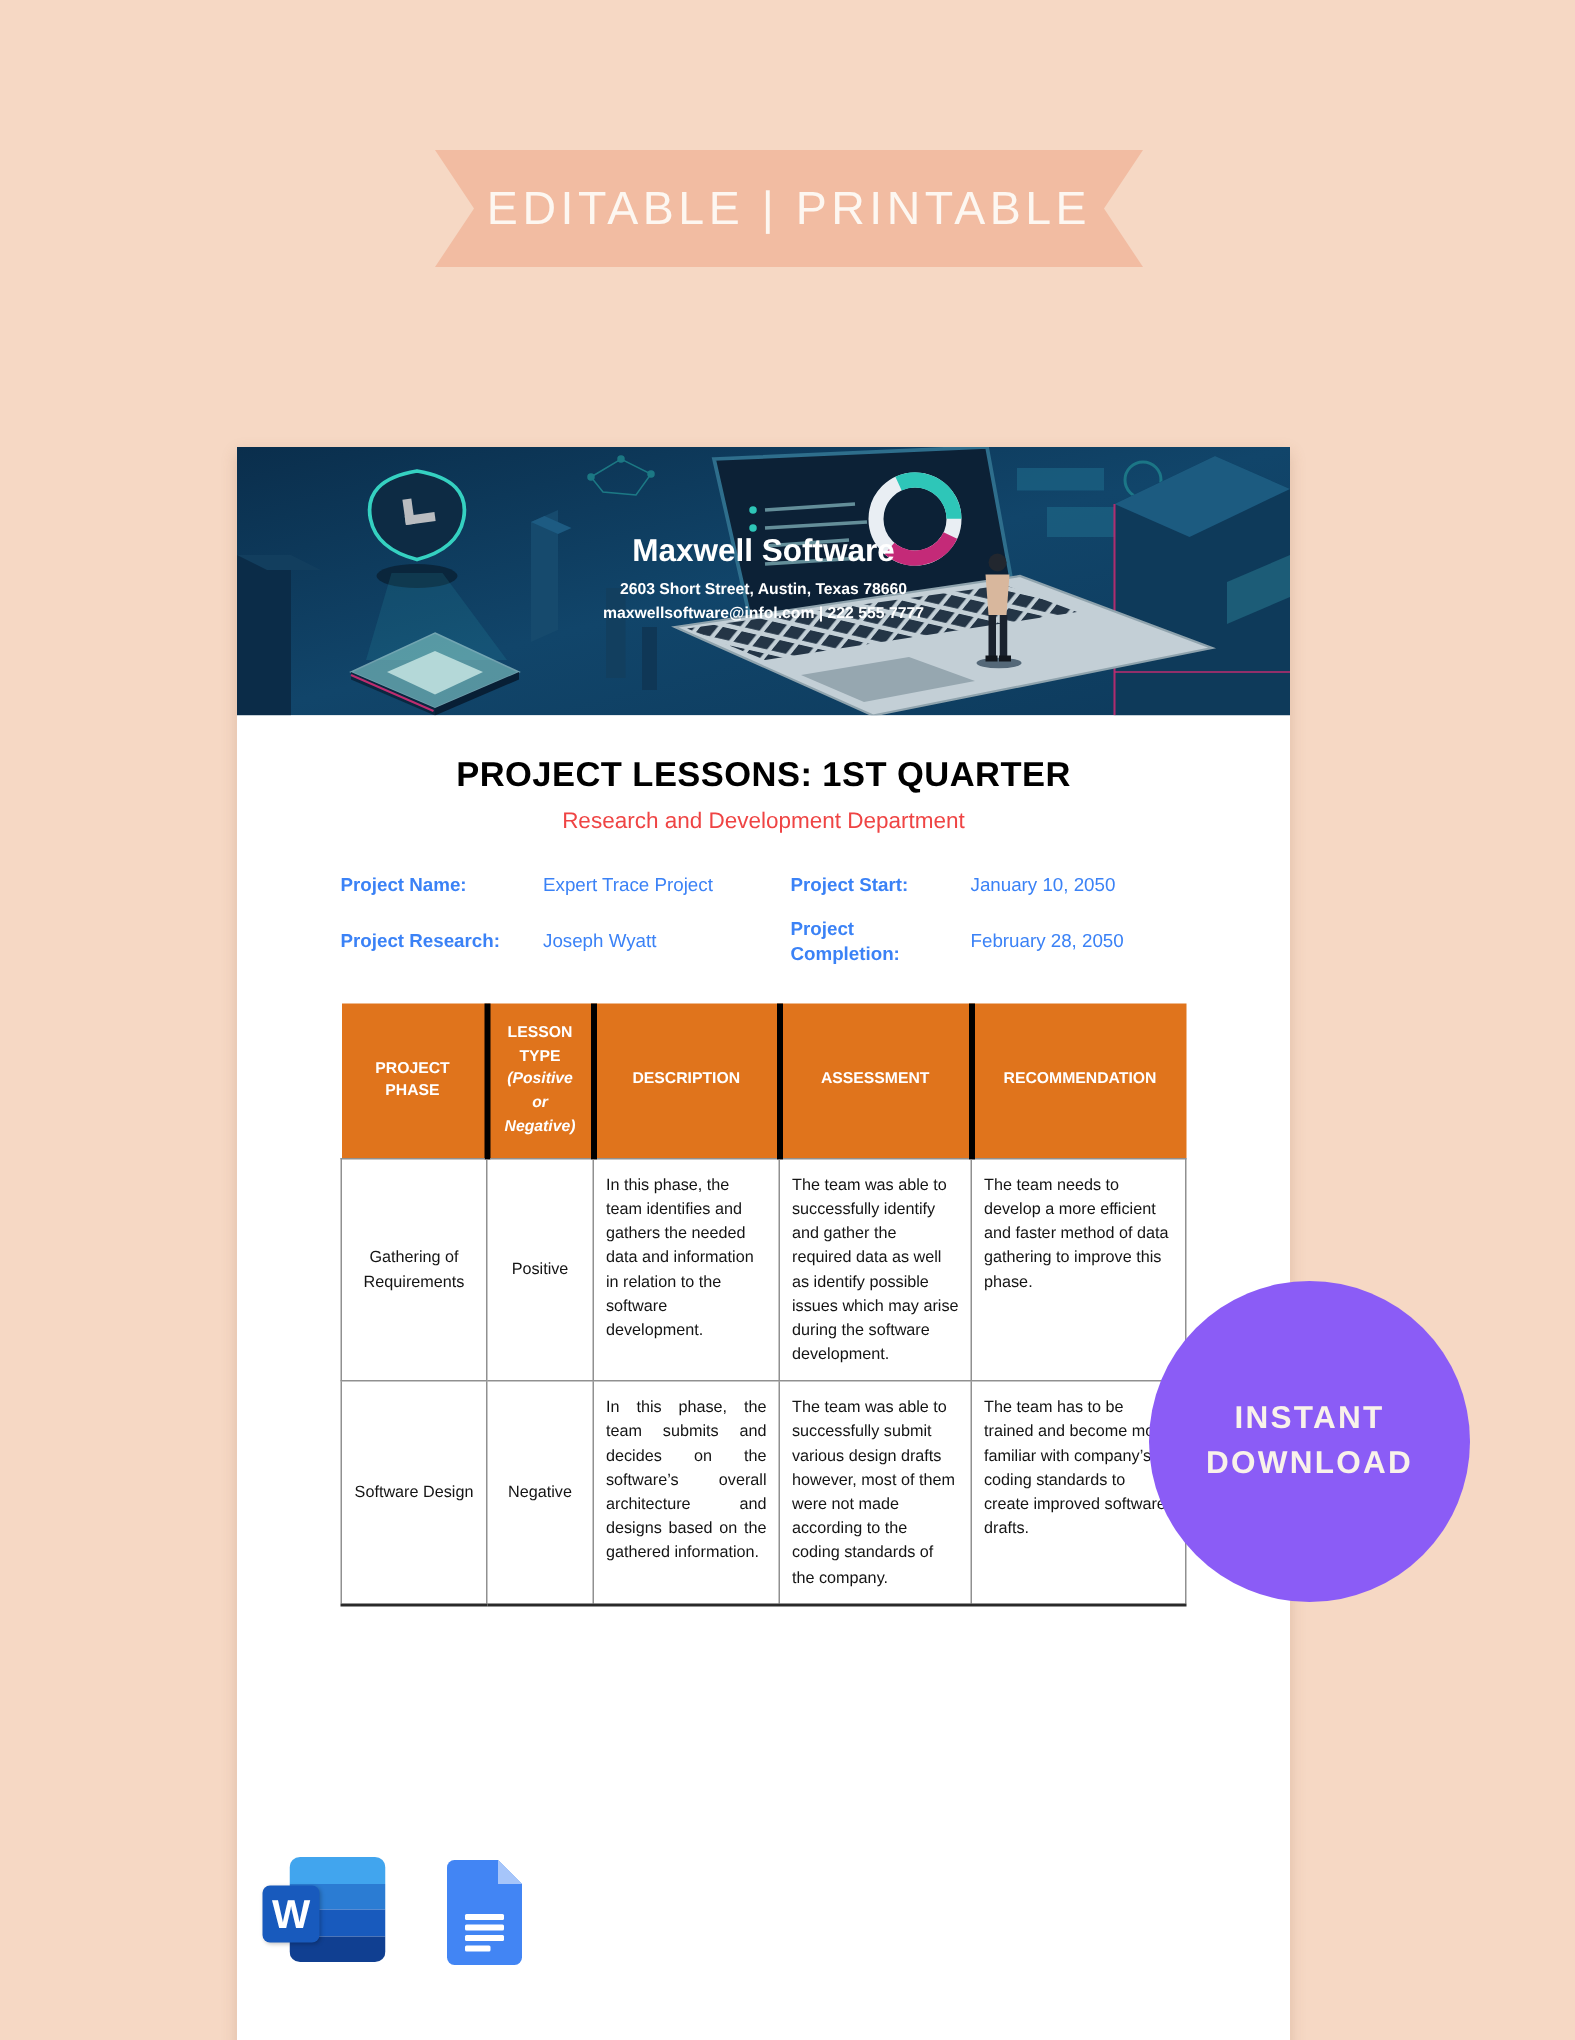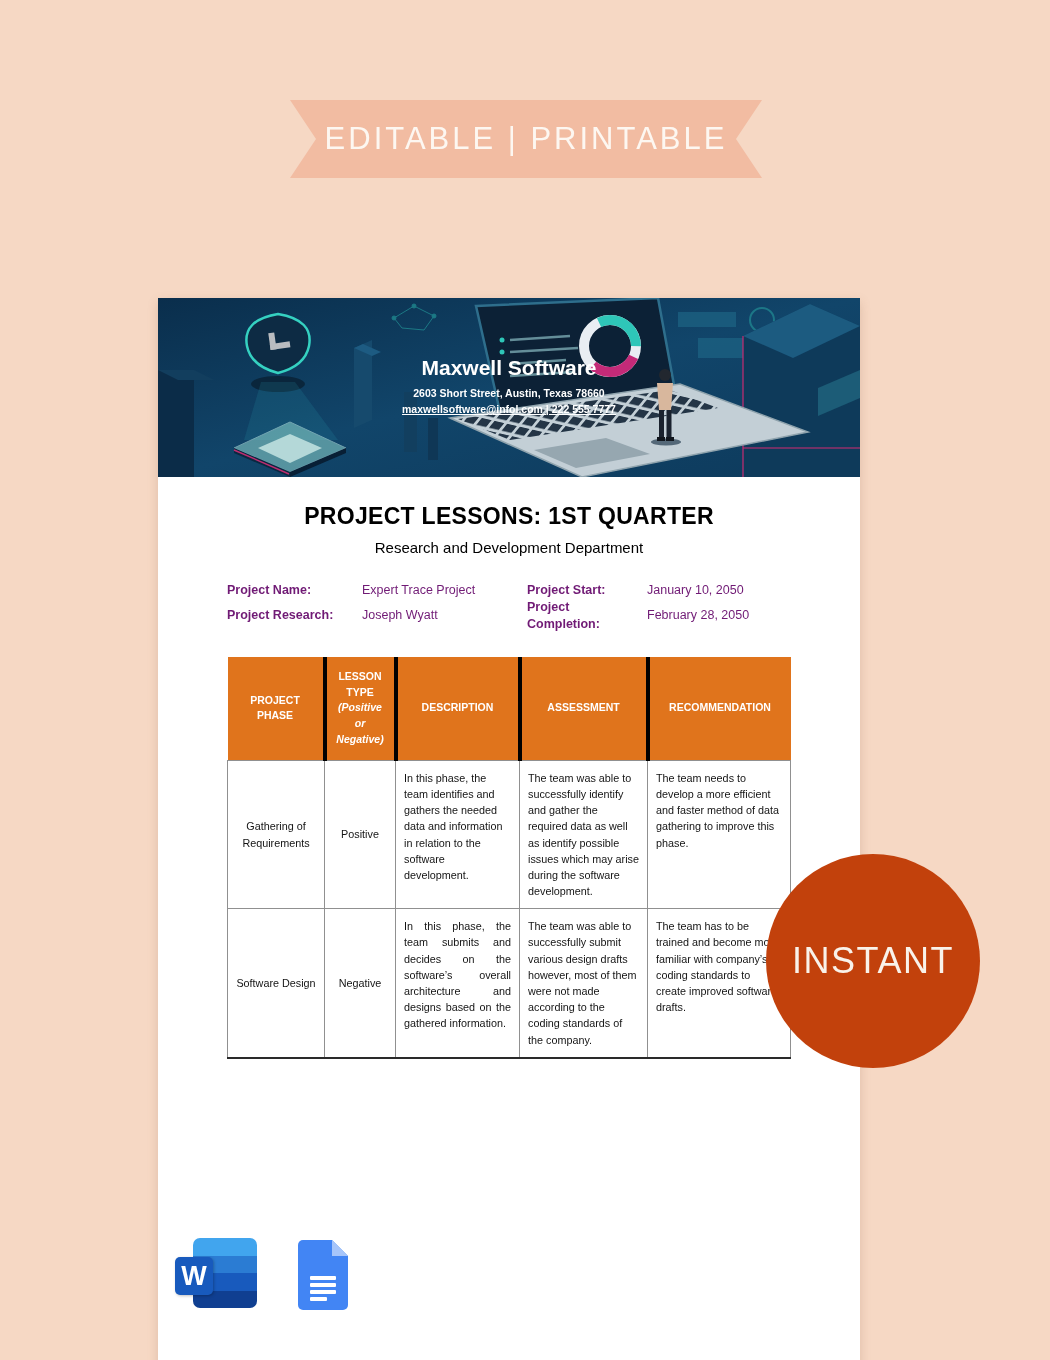--- a/index.html
+++ b/index.html
@@ -23,31 +23,31 @@
     position:absolute;left:158px;top:298px;width:702px;height:1177px;
     background:#ffffff;box-shadow:0 4px 10px rgba(140,90,60,.22);
   }
   .hero{position:relative;width:702px;height:179px;overflow:hidden;}
   .hero svg{display:block;}
   .hero-text{
     position:absolute;left:0;top:0;width:100%;text-align:center;color:#ffffff;
   }
   .hero-company{position:absolute;left:0;width:100%;top:58px;font-size:21px;font-weight:bold;}
   .hero-address{position:absolute;left:0;width:100%;top:89px;font-size:10.5px;font-weight:bold;}
-  .hero-contact{position:absolute;left:0;width:100%;top:105px;font-size:10.5px;font-weight:bold;text-decoration:underline;}
+  .hero-contact{position:absolute;left:0;width:100%;top:105px;font-size:10.5px;font-weight:bold;}
   .doc-title{
     margin-top:26px;text-align:center;color:#000000;font-weight:bold;
     font-size:23px;letter-spacing:.3px;
   }
-  .doc-subtitle{margin-top:9px;text-align:center;font-size:15px;color:#000000;}
+  .doc-subtitle{margin-top:9px;text-align:center;font-size:15px;color:#ef4444;}
   
   .meta{
     margin:26px 0 0 69px;width:563px;display:grid;
     grid-template-columns:135px 165px 120px 1fr;
-    row-gap:1px;align-items:center;font-size:12.5px;color:#701a75;line-height:1.3;
+    row-gap:13px;align-items:center;font-size:12.5px;color:#3b82f6;line-height:1.3;
   }
   .meta .lbl{font-weight:bold;padding-right:8px;}
   
   table.lessons{
     margin:25px 0 0 69px;width:563px;border-collapse:collapse;table-layout:fixed;
     font-size:10.8px;color:#141414;
   }
   table.lessons col.c1{width:97px;} table.lessons col.c2{width:71px;}
   table.lessons col.c3{width:124px;} table.lessons col.c4{width:128px;}
   table.lessons col.c5{width:143px;}
@@ -62,22 +62,22 @@
     border:1px solid #909090;padding:9px 8px;vertical-align:top;line-height:1.5;
   }
   table.lessons tbody tr:last-child td{border-bottom:2px solid #2a2a2a;}
   table.lessons tbody td.center{text-align:center;vertical-align:middle;}
   table.lessons tbody td.justify{text-align:justify;}
   table.lessons tbody tr.r1{height:137px;}
   table.lessons tbody tr.r2{height:135px;}
   
   .badge{
     position:absolute;left:766px;top:854px;width:214px;height:214px;border-radius:50%;
-    background:#c2410c;display:flex;flex-direction:column;align-items:center;justify-content:center;
-    color:#f9f2ea;font-size:36px;letter-spacing:1.5px;line-height:1.45;text-align:center;
+    background:#8b5cf6;display:flex;flex-direction:column;align-items:center;justify-content:center;
+    color:#f9f2ea;font-size:21px;letter-spacing:1.5px;line-height:1.45;text-align:center;font-weight:bold;
   }
   
   .word-icon{position:absolute;left:175px;top:1238px;width:82px;height:70px;cursor:pointer;}
   .word-doc{
     position:absolute;left:18px;top:0;width:64px;height:70px;border-radius:7px;overflow:hidden;
   }
   .word-doc .b1{height:18px;background:#41a5ee;}
   .word-doc .b2{height:17px;background:#2b7cd3;}
   .word-doc .b3{height:18px;background:#185abd;}
   .word-doc .b4{height:17px;background:#103f91;}
@@ -249,20 +249,21 @@
         <td class="justify">In this phase, the team submits and decides on the software’s overall architecture and designs based on the gathered information.</td>
         <td>The team was able to successfully submit various design drafts however, most of them were not made according to the coding standards of the company.</td>
         <td>The team has to be trained and become more familiar with company’s coding standards to create improved software drafts.</td>
       </tr>
     </tbody>
   </table>
 </div>
 
 <div class="badge">
   <div>INSTANT</div>
+  <div>DOWNLOAD</div>
 </div>
 
 <div class="word-icon">
   <div class="word-doc">
     <div class="b1"></div>
       <div class="b2"></div>
       <div class="b3"></div>
       <div class="b4"></div>
   </div>
   <div class="word-sq">W</div>

